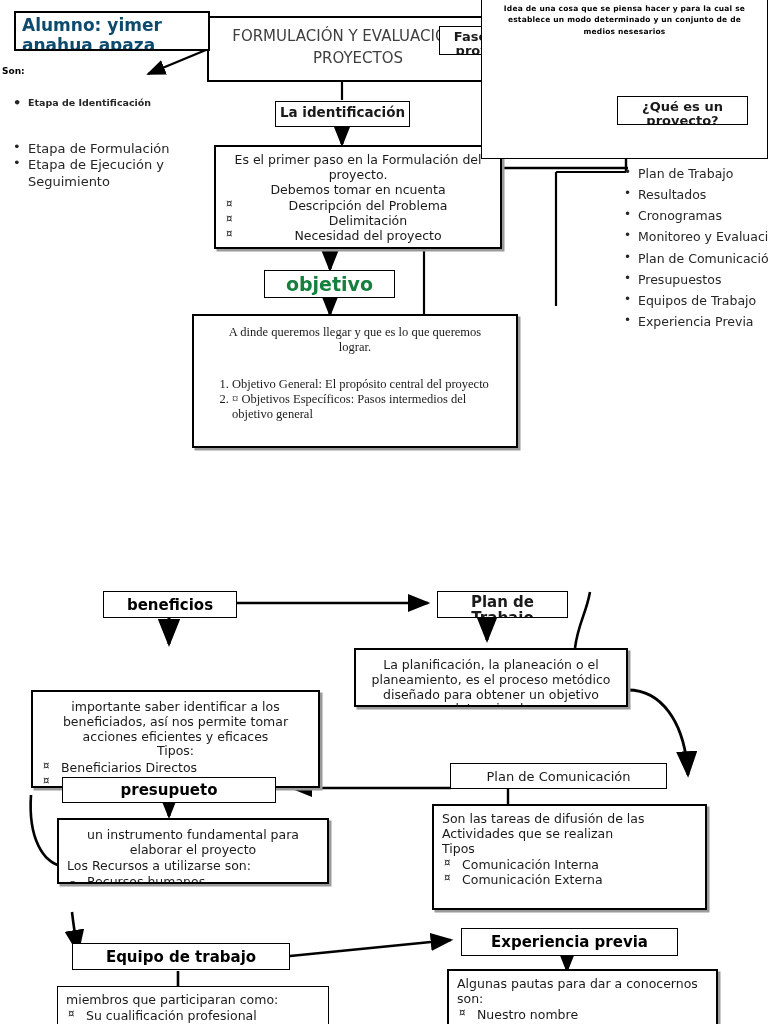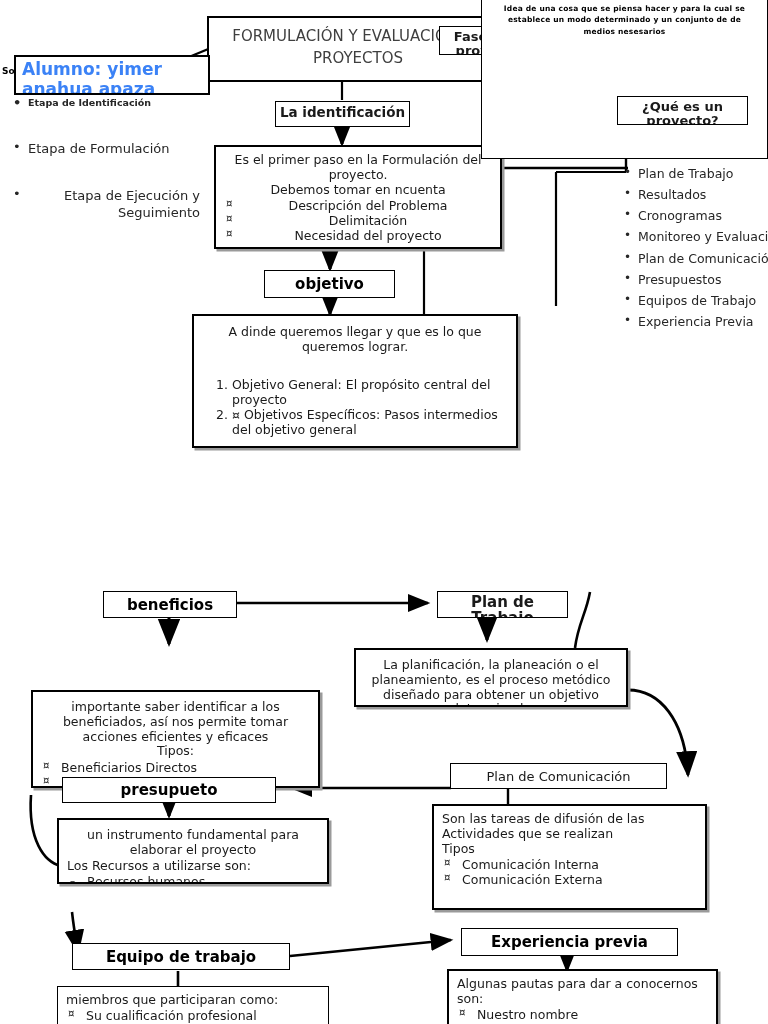--- a/index.html
+++ b/index.html
@@ -200,64 +200,64 @@
     <line x1="567" y1="956" x2="567" y2="970" stroke="#000" stroke-width="3" marker-end="url(#ahb)"></line>
   </svg>
 
   <div class="box title-box" style="left:207px; top:16px; width:302px; height:66px; border-width:2.5px; font-weight:normal; font-size:15px; color:#3f3f3f; padding-top:8px; line-height:1.45; z-index:5;">
     <div>
       <div>FORMULACIÓN Y EVALUACIÓN DE</div>
       <div>PROYECTOS</div>
     </div>
   </div>
 
-  <div class="box title-box" style="left:14px; top:11px; width:196px; height:40px; border-width:2.5px; font-size:17px; font-weight:bold; color:#3b82f6; padding:3px 6px 0 6px; text-align:left; justify-content:flex-start; line-height:1.15; z-index:10;margin-top:44px;">
+  <div class="box title-box" style="left:14px; top:11px; width:196px; height:40px; border-width:2.5px; font-size:17px; font-weight:bold; color:#0c4a6e; padding:3px 6px 0 6px; text-align:left; justify-content:flex-start; line-height:1.15; z-index:10;">
     <span>Alumno: yimer anahua apaza</span>
   </div>
 
   <div class="box title-box clip-title" style="left:439px; top:26px; width:98px; height:29px; font-size:13px; z-index:8;">
     <span>Fases del proyecto</span>
   </div>
 
   <div id="idea-panel">
     <div class="idea-text">Idea de una cosa que se piensa hacer y para la cual se establece un modo determinado y un conjunto de de medios nesesarios</div>
   </div>
 
   <div class="box title-box clip-title" style="left:617px; top:96px; width:131px; height:29px; font-size:13px; z-index:40;">
     <span>¿Qué es un proyecto?</span>
   </div>
 
   <div id="left-outline">
     <div class="son">Son:</div>
     <ul class="bullets">
       <li style="margin-top:21px; font-size:9.5px; font-weight:bold;">Etapa de Identificación</li>
       <li style="margin-top:33px; font-size:13px; line-height:1.25;">Etapa de Formulación</li>
-      <li style="margin-top:31px; font-size:13px; line-height:1.25;text-align:right;">Etapa de Ejecución y Seguimiento</li>
+      <li style="font-size:13px; line-height:1.25;">Etapa de Ejecución y Seguimiento</li>
     </ul>
   </div>
 
   <div class="box title-box clip-title" style="left:275px; top:101px; width:135px; height:26px; font-size:13.5px;">
     <span>La identificación</span>
   </div>
 
   <div class="box body-box shadow" style="left:214px; top:145px; width:288px; height:104px; font-size:12.5px;">
     <div class="center">Es el primer paso en la Formulación del proyecto.</div>
     <div class="center">Debemos tomar en ncuenta</div>
     <ul class="sqlist" style="margin-top:1px;text-align:center;">
       <li>Descripción del Problema</li>
       <li>Delimitación</li>
       <li>Necesidad del proyecto</li>
     </ul>
   </div>
 
-  <div class="box title-box" style="left:264px; top:270px; width:131px; height:28px; font-size:15px; align-items:center; color:#000000;">
+  <div class="box title-box" style="left:264px; top:270px; width:131px; height:28px; font-size:19px; align-items:center; color:#15803d;">
     <span>objetivo</span>
   </div>
 
-  <div class="box body-box shadow" style="left:192px; top:314px; width:326px; height:134px; font-size:12.5px;">
+  <div class="box body-box shadow" style="left:192px; top:314px; width:326px; height:134px; font-size:12.5px;font-family:Liberation Serif, serif;">
     <div class="center" style="padding:3px 14px 0 14px;">A dinde queremos llegar y que es lo que queremos lograr.</div>
     <ol class="numlist" style="margin-top:22px; font-size:12.5px;">
       <li>Objetivo General: El propósito central del proyecto</li>
       <li>¤   Objetivos Específicos: Pasos intermedios del objetivo general</li>
     </ol>
   </div>
 
   <div id="right-list">
     <ul>
       <li>Plan de Trabajo</li>

